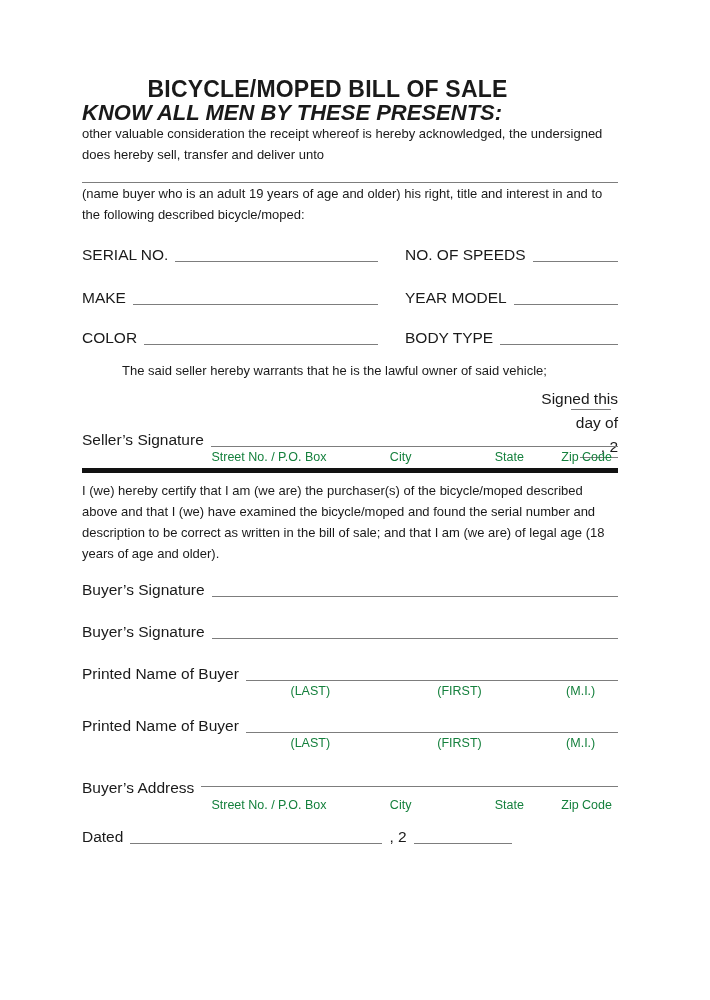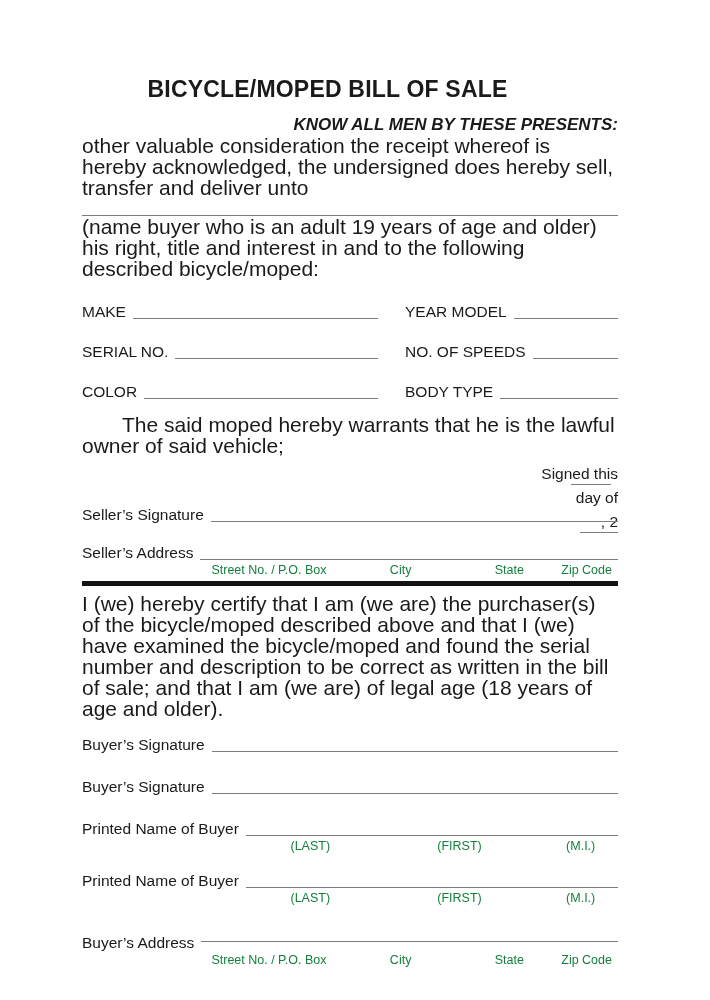--- a/index.html
+++ b/index.html
@@ -12,25 +12,25 @@
     color:#1a1a1a;
     overflow:hidden;
   }
   .content { padding:76px 92px 0 82px; }
 
   .title {
     font-size:23px; font-weight:bold; letter-spacing:0.2px;
     text-align:center; line-height:26px; margin-right:45px;
   }
   .subtitle {
-    font-size:17px; font-weight:bold; font-style:italic;
-    line-height:20px; margin-top:13px;text-align:right;
-  }
-
-  .para { font-size:21px; line-height:21px; }
+    font-size:22px; font-weight:bold; font-style:italic;
+    line-height:20px; margin-top:1px;
+  }
+
+  .para { font-size:13px; line-height:21px; }
   .indent-p { text-indent:40px; }
 
   .row { display:flex; align-items:flex-end; height:20px; }
   .row .lbl { font-size:15.5px; line-height:20px; white-space:nowrap; }
   .line {
     display:block;
     border-bottom:1.5px solid #7d7d7d;
     margin:0 7px 3px 7px;
     height:1px;
   }
@@ -86,73 +86,69 @@
   <div class="content">
 
     <div class="title">BICYCLE/MOPED BILL OF SALE</div>
     <div class="subtitle">KNOW ALL MEN BY THESE PRESENTS:</div>
 
     <p class="para">other valuable consideration the receipt whereof is hereby acknowledged, the undersigned does hereby sell, transfer and deliver unto</p>
 
     <div class="buyer-name-line"></div>
     <p class="para">(name buyer who is an adult 19 years of age and older) his right, title and interest in and to the following described bicycle/moped:</p>
 
+    <div class="row fields mt20">
+      <div class="left">
+        <span class="lbl">SERIAL NO.</span>
+        <span class="line"></span>
+      </div>
+      <div class="right">
+        <span class="lbl">NO. OF SPEEDS</span>
+        <span class="line end"></span>
+      </div>
+    </div>
+
     <div class="row fields mt23">
       <div class="left">
         <span class="lbl">MAKE</span>
         <span class="line"></span>
       </div>
       <div class="right">
         <span class="lbl">YEAR MODEL</span>
         <span class="line end"></span>
       </div>
     </div>
 
     <div class="row fields mt20">
       <div class="left">
-        <span class="lbl">SERIAL NO.</span>
-        <span class="line"></span>
-      </div>
-      <div class="right">
-        <span class="lbl">NO. OF SPEEDS</span>
-        <span class="line end"></span>
-      </div>
-    </div>
-
-    <div class="row fields mt20">
-      <div class="left">
         <span class="lbl">COLOR</span>
         <span class="line"></span>
       </div>
       <div class="right">
         <span class="lbl">BODY TYPE</span>
         <span class="line end"></span>
       </div>
     </div>
 
-    <p class="para indent-p mt12">The said moped hereby warrants that he is the lawful owner of said vehicle;</p>
+    <p class="para indent-p mt12">The said seller hereby warrants that he is the lawful owner of said vehicle;</p>
 
     <div class="row signed-row">
       <span class="lbl">Signed this</span>
       <span class="line w40"></span>
       <span class="lbl">day of</span>
       <span class="line grow"></span>
       <span class="lbl">, 2</span>
       <span class="line w38 end"></span>
     </div>
 
     <div class="row mt21">
       <span class="lbl">Seller’s Signature</span>
       <span class="line grow end"></span>
     </div>
 
-    <div class="row mt18">
-      <span class="lbl">Seller’s Address</span>
-      <span class="line grow end"></span>
-    </div>
     <div class="subrow addr">
       <span class="c1">Street No. / P.O. Box</span>
       <span class="c2">City</span>
       <span class="c3">State</span>
       <span class="c4">Zip Code</span>
     </div>
 
     <div class="divider"></div>
 
     <p class="para mt7">I (we) hereby certify that I am (we are) the purchaser(s) of the bicycle/moped described above and that I (we) have examined the bicycle/moped and found the serial number and description to be correct as written in the bill of sale; and that I am (we are) of legal age (18 years of age and older).</p>

